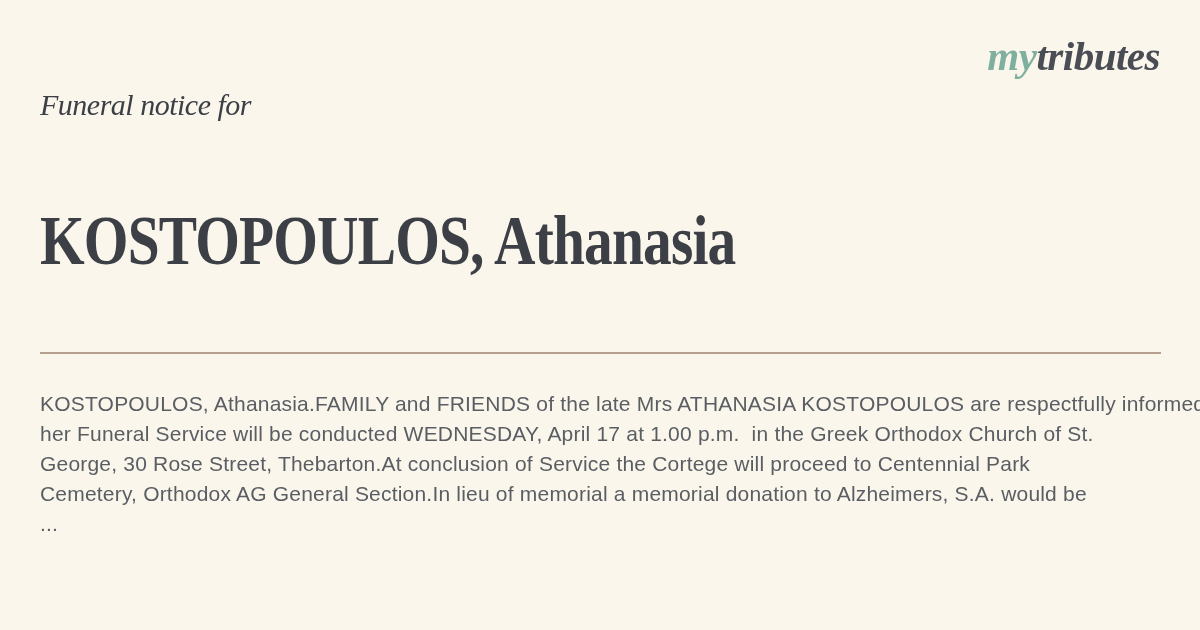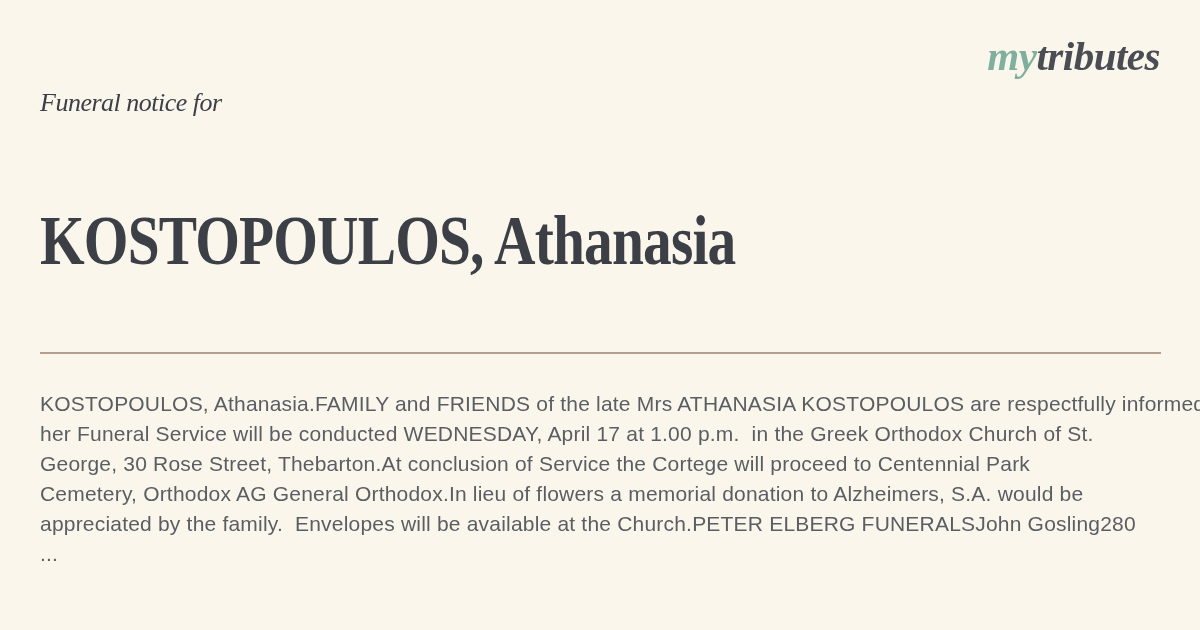--- a/index.html
+++ b/index.html
@@ -38,21 +38,21 @@
   }
   .logo-my { color: var(--logo-my); }
   .logo-tributes { color: var(--logo-tributes); }
   .kicker {
     position: absolute;
     top: 88px;
     left: 40px;
     font-family: "Liberation Serif", "DejaVu Serif", serif;
     font-style: italic;
     font-weight: 500;
-    font-size: 26px;
+    font-size: 30px;
     color: var(--heading);
     letter-spacing: -0.5px;
   }
   .title {
     position: absolute;
     top: 206px;
     left: 40px;
     font-family: "Liberation Serif", "DejaVu Serif", serif;
     font-weight: 700;
     font-size: 70px;
@@ -98,18 +98,17 @@
   <div class="kicker">Funeral notice for</div>
 
   <h1 class="title">KOSTOPOULOS, Athanasia</h1>
 
   <hr class="rule">
 
   <div class="notice-body">
       <div class="body-line">KOSTOPOULOS, Athanasia.FAMILY and FRIENDS of the late Mrs ATHANASIA KOSTOPOULOS are respectfully informed that</div>
       <div class="body-line">her Funeral Service will be conducted WEDNESDAY, April 17 at 1.00 p.m.  in the Greek Orthodox Church of St.</div>
       <div class="body-line">George, 30 Rose Street, Thebarton.At conclusion of Service the Cortege will proceed to Centennial Park</div>
-      <div class="body-line">Cemetery, Orthodox AG General Orthodox.In lieu of flowers a memorial donation to Alzheimers, S.A. would be</div>
-      <div class="body-line">appreciated by the family.  Envelopes will be available at the Church.PETER ELBERG FUNERALSJohn Gosling280</div>
+      <div class="body-line">Cemetery, Orthodox AG General Section.In lieu of memorial a memorial donation to Alzheimers, S.A. would be</div>
       <div class="body-line">...</div>
     </div>
 
 </div>
 
 </body></html>

